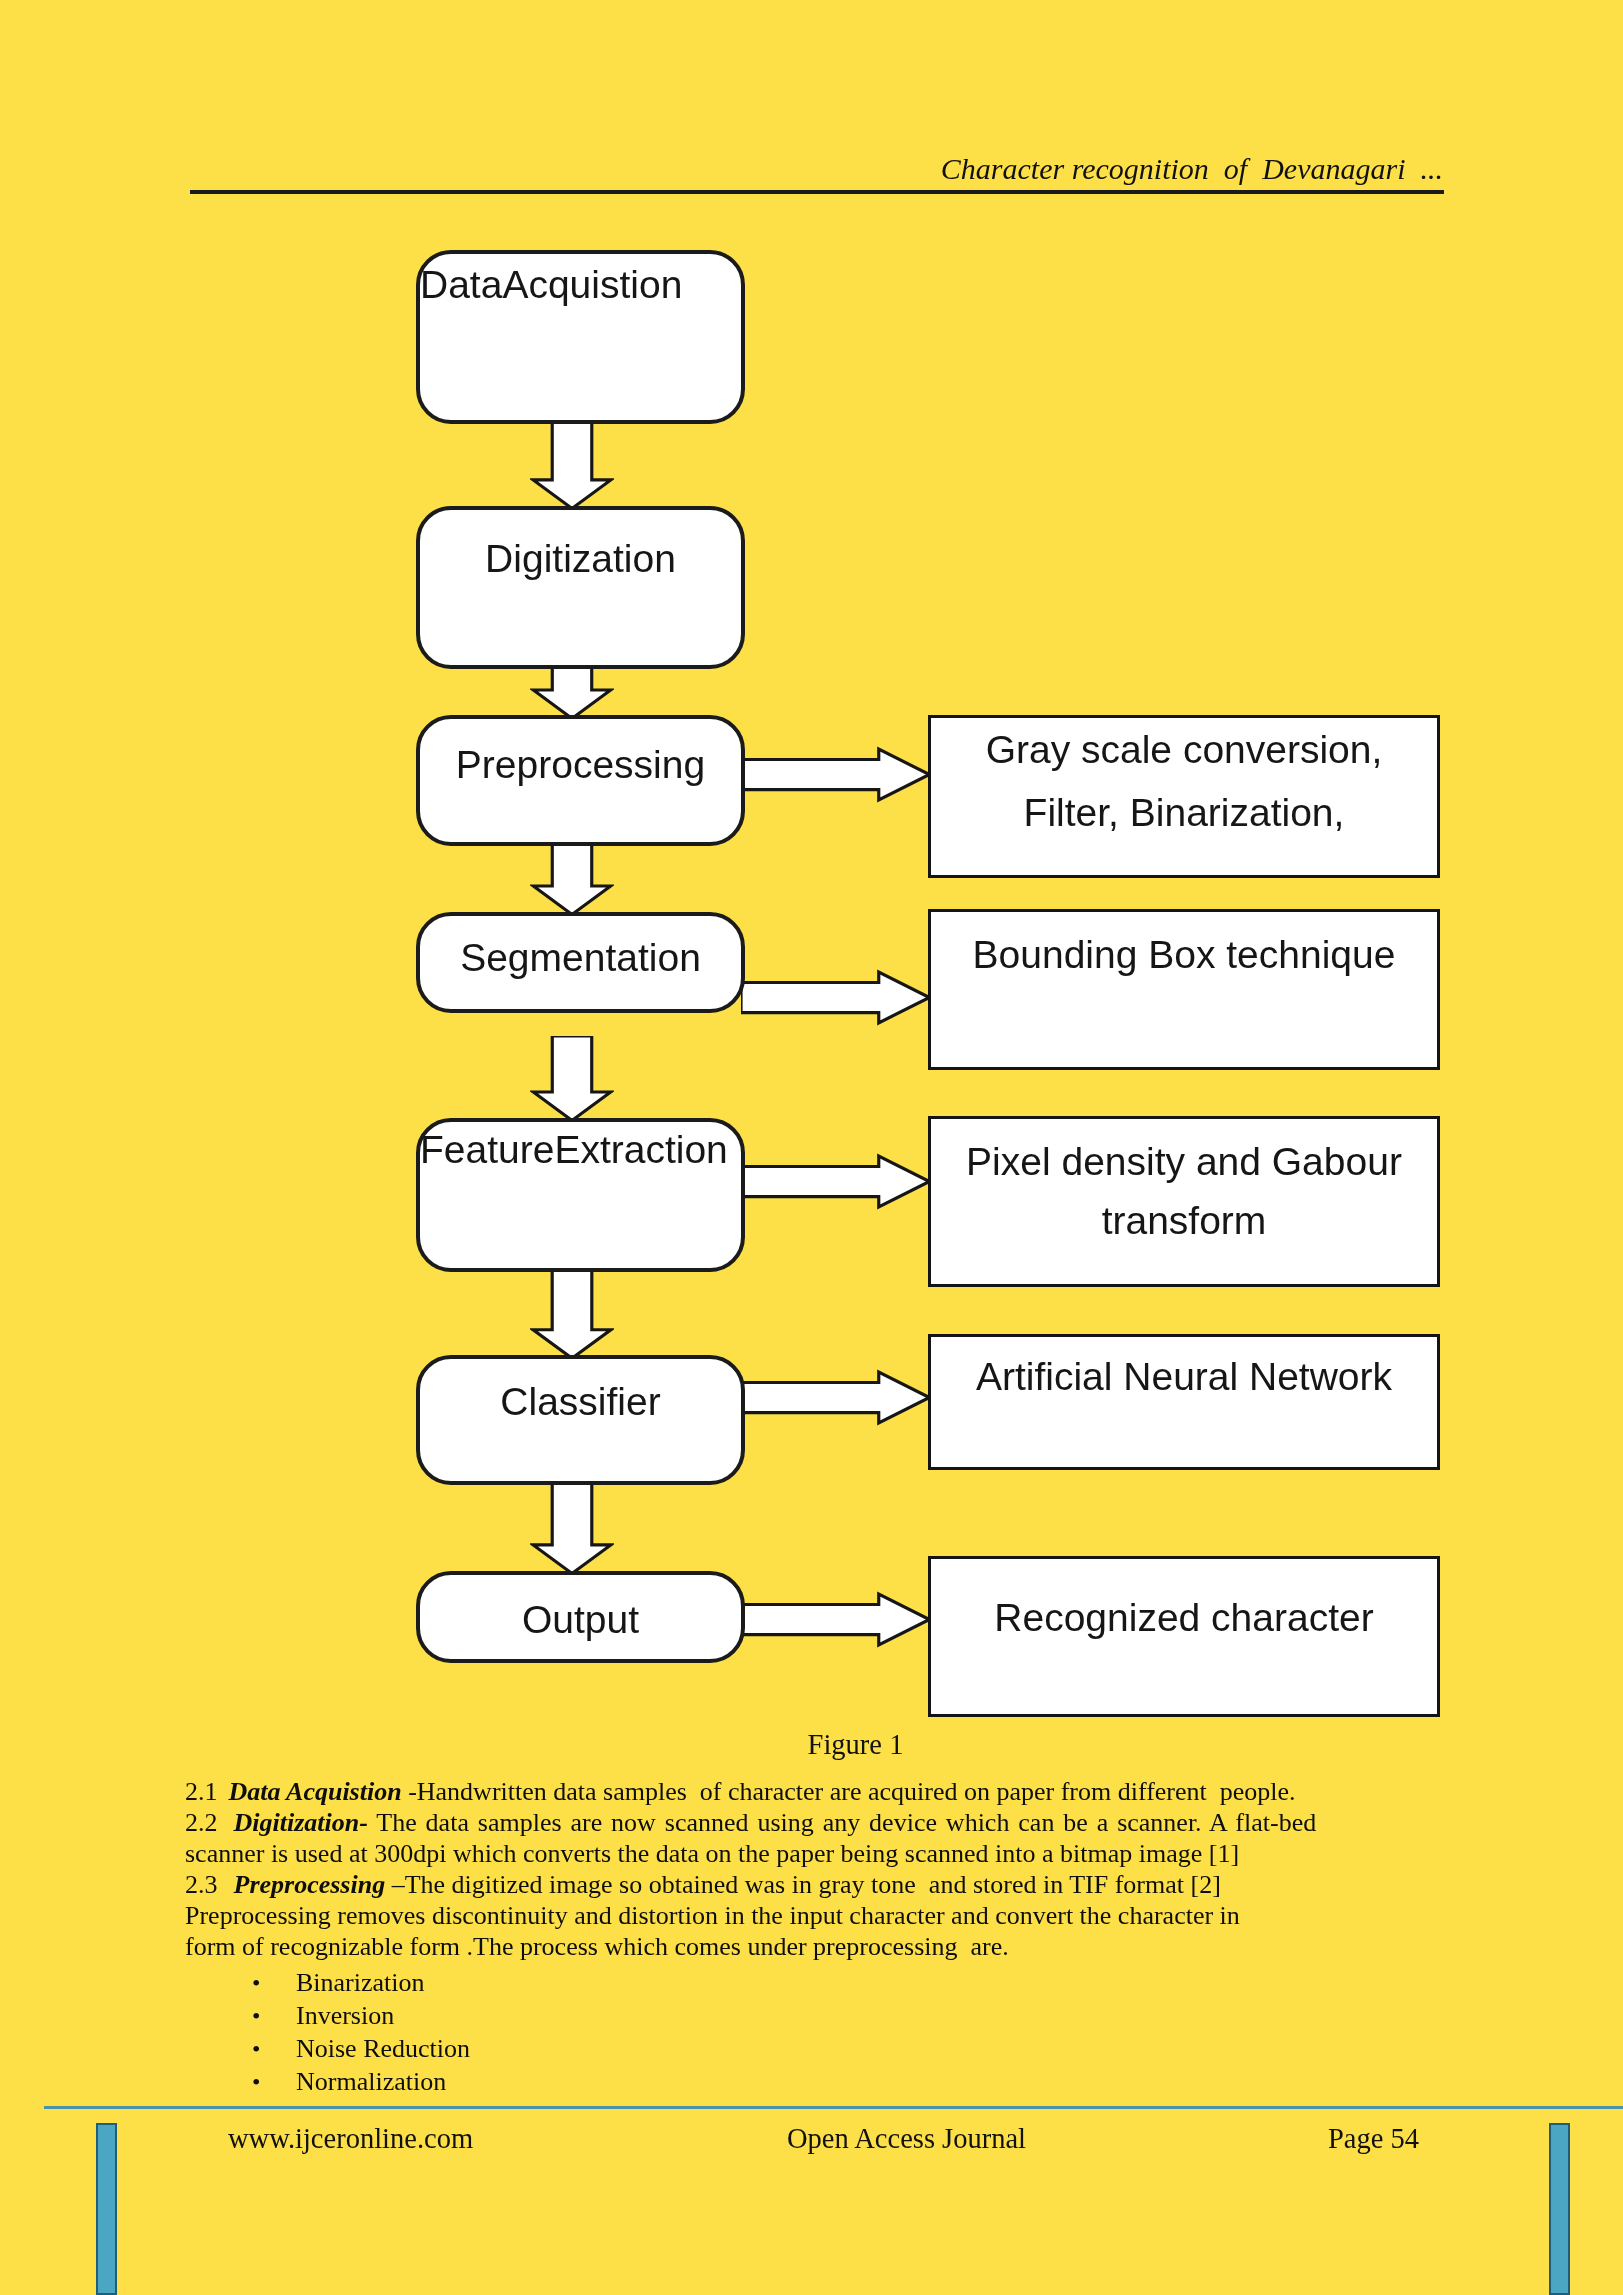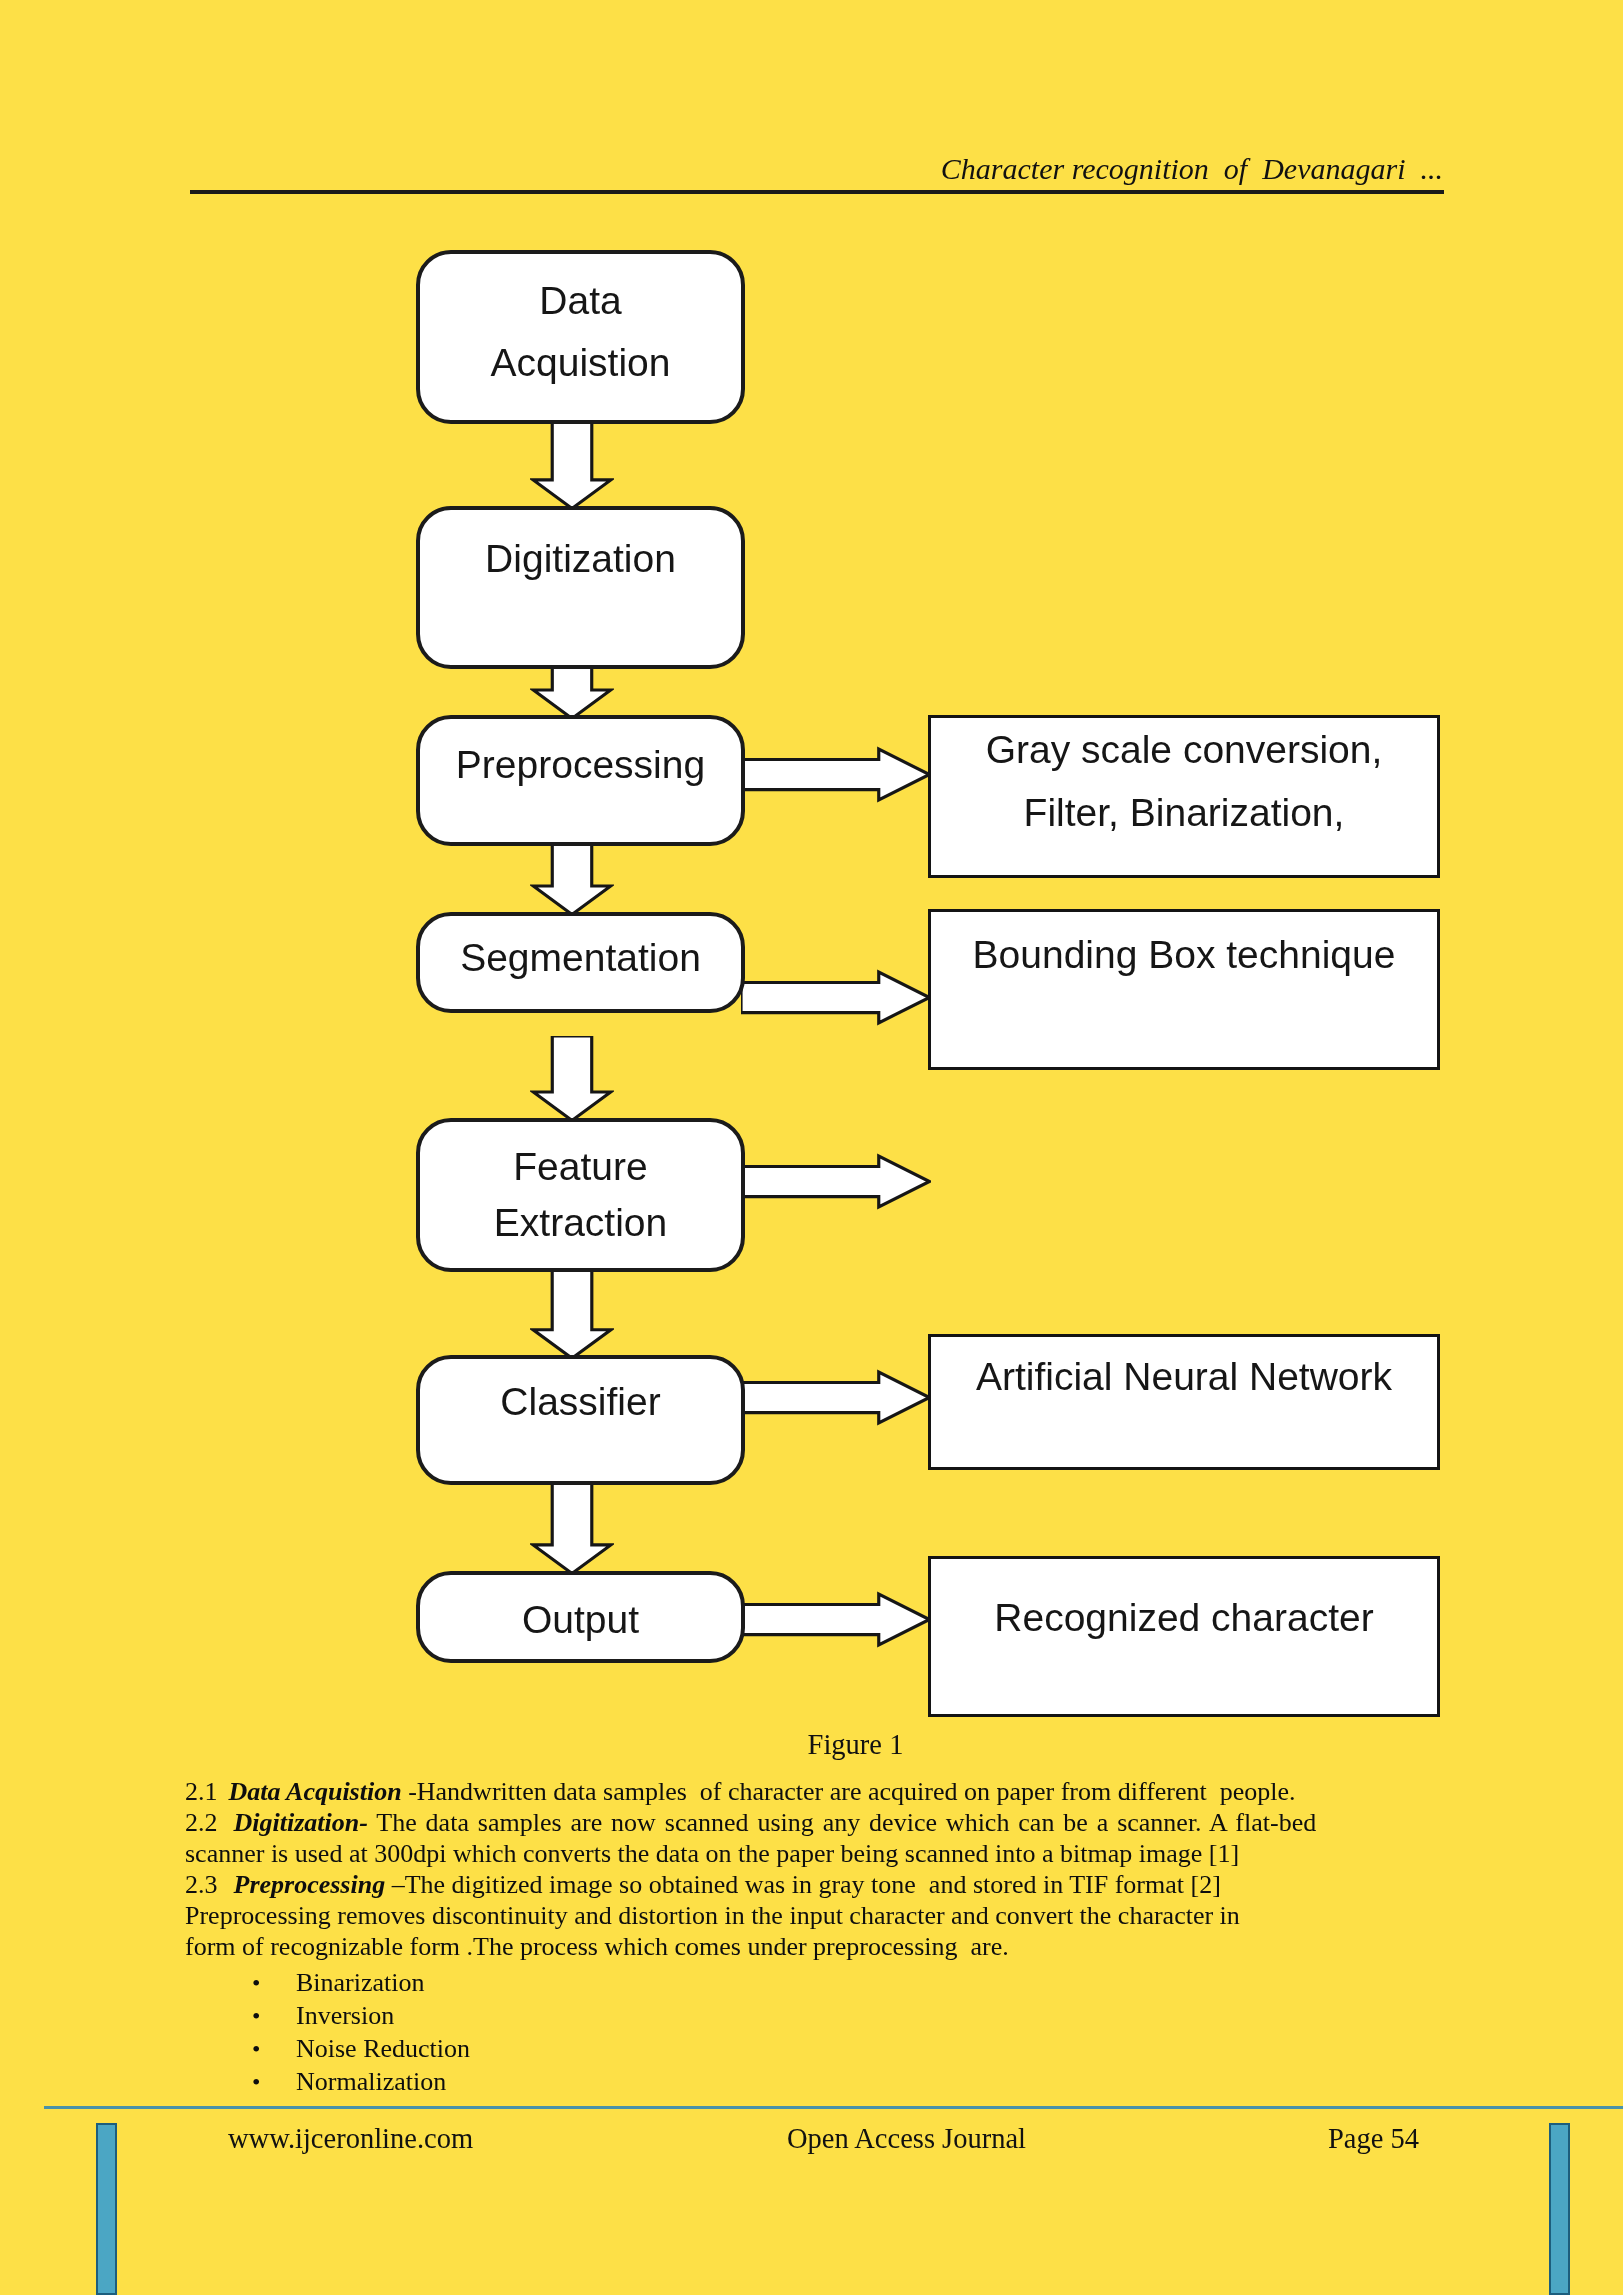--- a/index.html
+++ b/index.html
@@ -16,21 +16,21 @@
   }
   .hdr-rule{ position:absolute; left:190px; top:190px; width:1254px; height:4px; background:#1a1a1a; }
 
   
   .lbox{
     position:absolute; left:416px; width:329px; box-sizing:border-box;
     border:4.8px solid #1b1b1b; border-radius:35px; background:#fff; z-index:2;
     font-family:"Liberation Sans", sans-serif; font-size:39px; color:#161616;
     text-align:center; line-height:48px;
   }
-  .lbox.centered{ display:flex; flex-direction:column; justify-content:center; }
+  .lbox.centered{ display:flex; }
   .rbox{
     position:absolute; left:928px; width:512px; box-sizing:border-box;
     border:3.2px solid #141414; background:#fff; z-index:2;
     font-family:"Liberation Sans", sans-serif; font-size:39px; color:#161616;
     text-align:center; line-height:57px;
   }
   .arrow{ position:absolute; z-index:1; }
   .arrow svg{ display:block; }
 
   
@@ -162,20 +162,24 @@
 
   <div class="rbox" style="top:715px;height:163px;padding-top:0;line-height:63px">
     <div>Gray scale conversion,</div>
     <div>Filter, Binarization,</div>
   </div>
 
   <div class="rbox" style="top:909px;height:161px;padding-top:13.5px">
     <div>Bounding Box technique</div>
   </div>
 
+  <div class="rbox" style="top:1116px;height:171px;padding-top:12.7px;line-height:59px">
+    <div>Pixel density and Gabour</div>
+    <div>transform</div>
+  </div>
 
   <div class="rbox" style="top:1334px;height:136px;padding-top:11px">
     <div>Artificial Neural Network</div>
   </div>
 
   <div class="rbox" style="top:1556px;height:161px;padding-top:30px">
     <div>Recognized character</div>
   </div>
 
   <div class="fig-caption">Figure 1</div>

